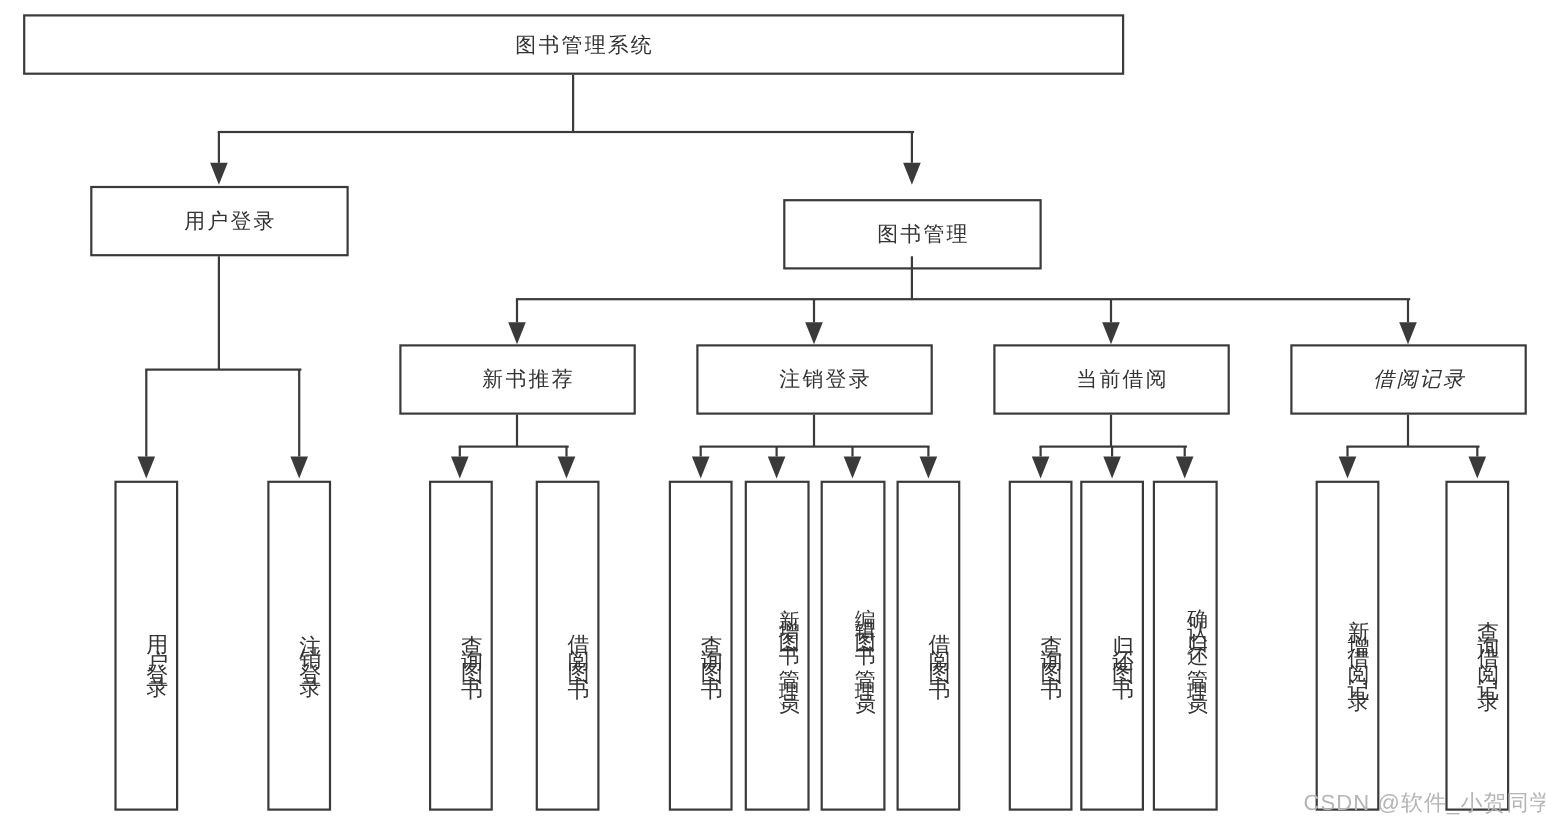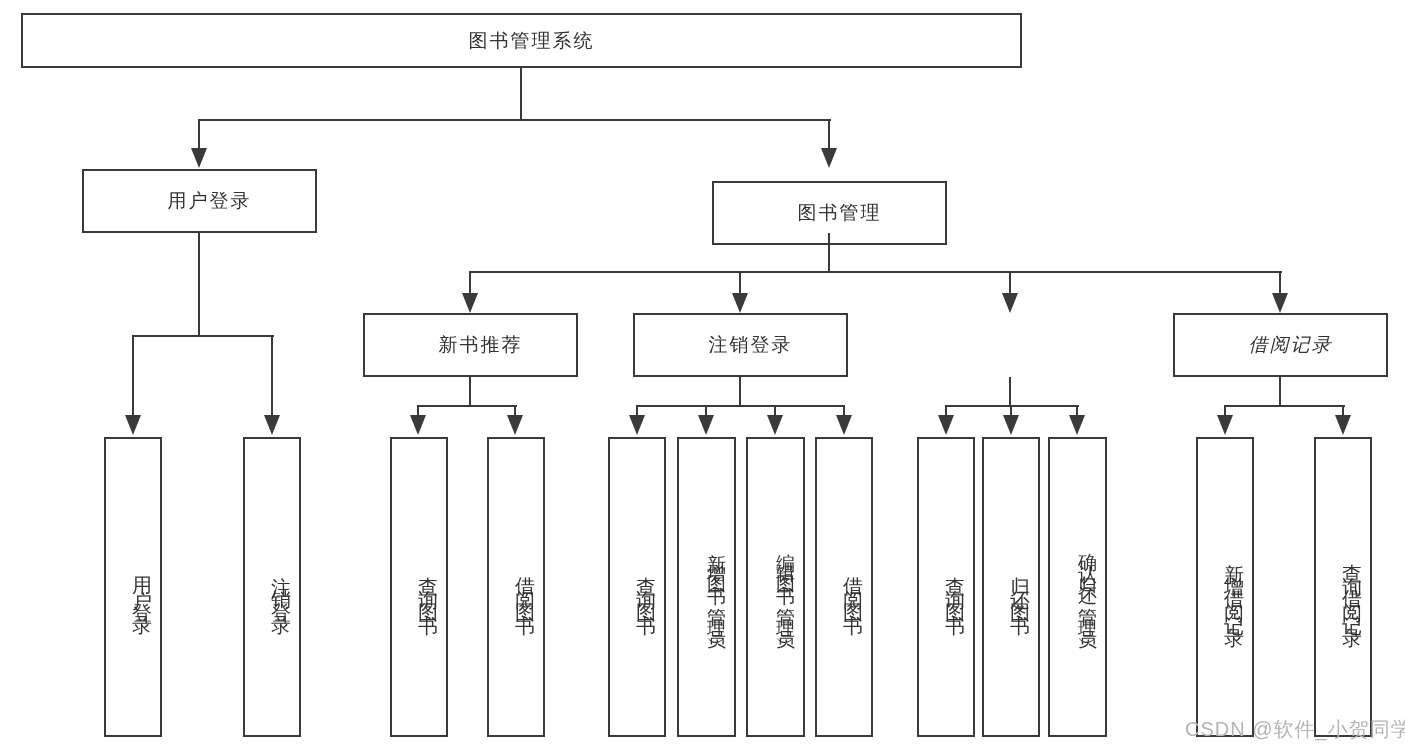--- a/index.html
+++ b/index.html
@@ -73,20 +73,23 @@
   <div class="arrow" style="left:739px; top:272px; height:21px;"></div>
   <div class="arrow" style="left:1009px; top:272px; height:21px;"></div>
   <div class="arrow" style="left:1279px; top:272px; height:21px;"></div>
 
   <div class="box hbox" style="left:363px; top:313px; width:215px; height:64px;font-family:Liberation Mono, monospace;">
     <span>新书推荐</span>
   </div>
   <div class="box hbox" style="left:633px; top:313px; width:215px; height:64px;">
     <span>注销登录</span>
   </div>
+  <div class="box hbox" style="left:903px; top:313px; width:215px; height:64px;">
+    <span>当前借阅</span>
+  </div>
   <div class="box hbox" style="left:1173px; top:313px; width:215px; height:64px;font-style:italic;">
     <span>借阅记录</span>
   </div>
 
   <div class="line v" style="left:469px; top:377px; height:29px;"></div>
   <div class="line h" style="left:417px; top:405px; width:100px;"></div>
   <div class="arrow" style="left:417px; top:406px; height:9px;"></div>
   <div class="arrow" style="left:514px; top:406px; height:9px;"></div>
 
   <div class="line v" style="left:739px; top:377px; height:29px;"></div>

